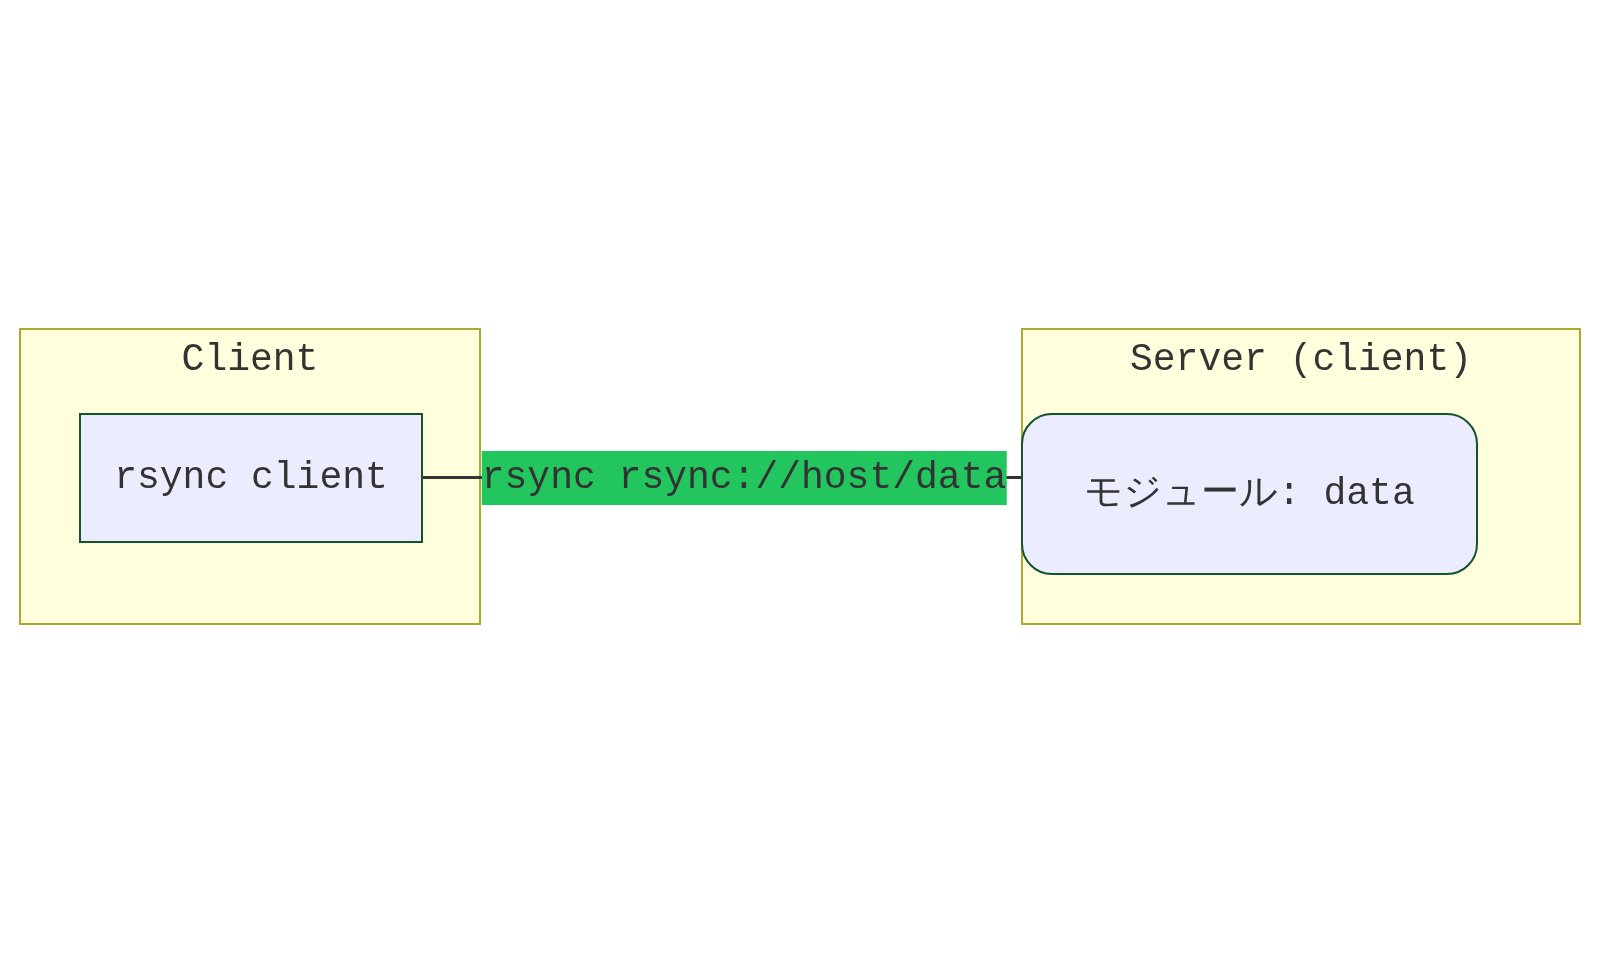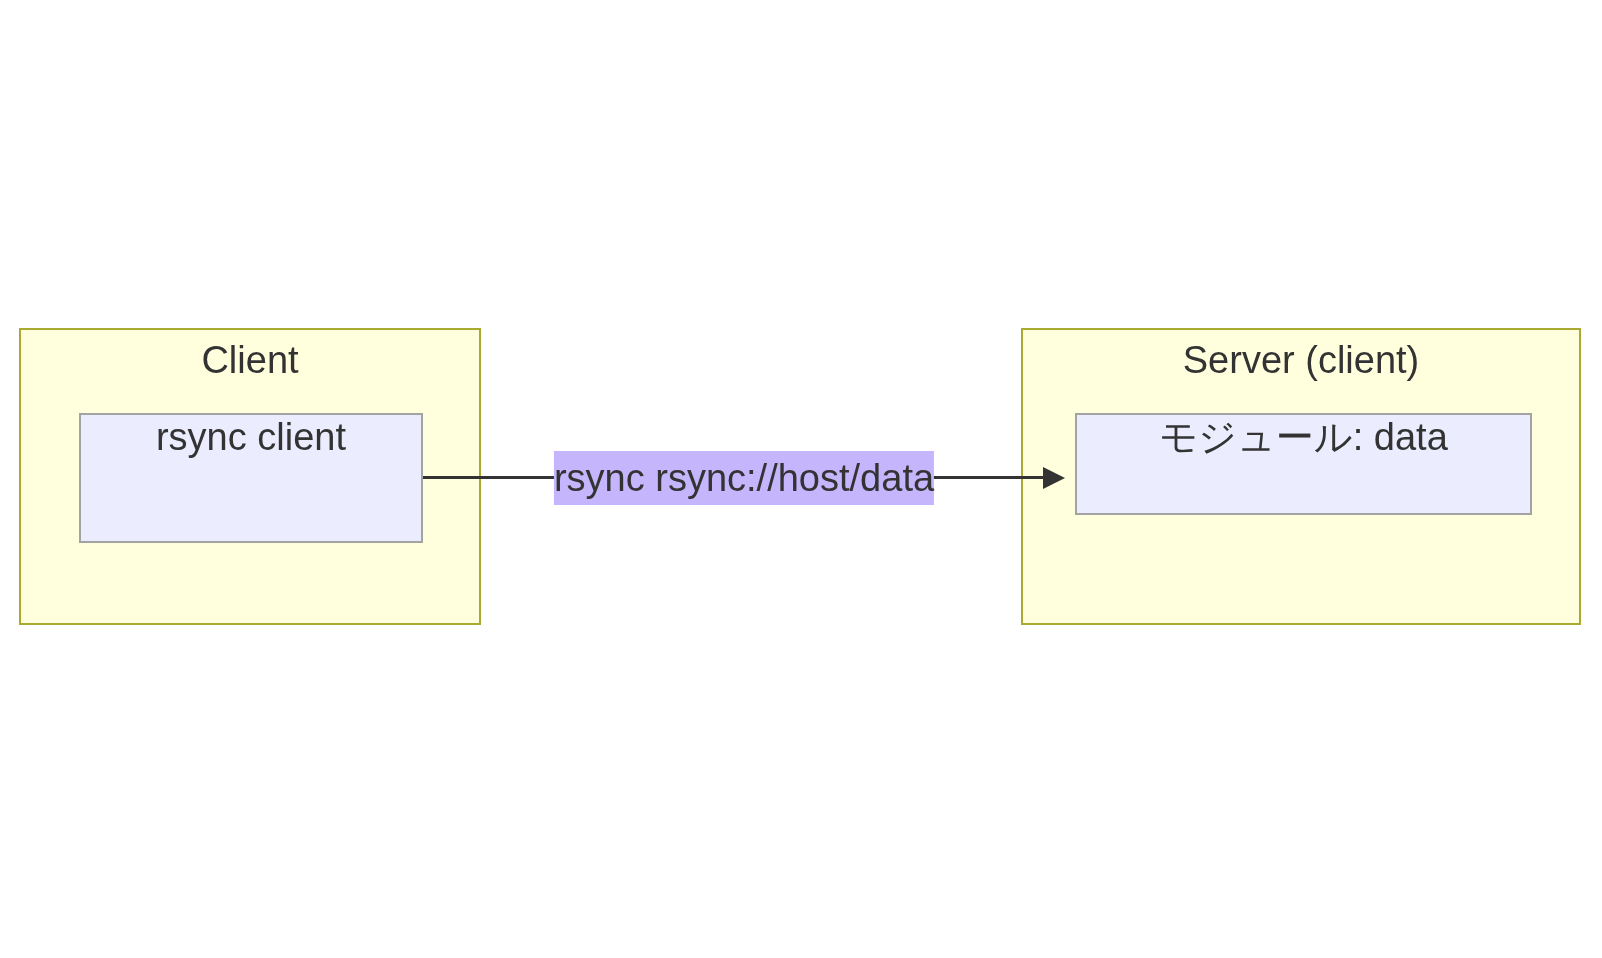--- a/index.html
+++ b/index.html
@@ -6,21 +6,21 @@
     margin: 0;
     padding: 0;
     background: #ffffff;
   }
   .canvas {
     position: relative;
     width: 1602px;
     height: 958px;
     background: #ffffff;
     overflow: hidden;
-    font-family: Liberation Sans, sans-serif;
+    font-family: Liberation Mono, monospace;
     color: #333333;
   }
   .subgraph {
     position: absolute;
     background: #ffffde;
     border: 2px solid #aaaa33;
     box-sizing: border-box;
   }
   .subgraph-client {
     left: 19px;
@@ -41,37 +41,38 @@
     width: 100%;
     text-align: center;
     font-size: 38px;
     line-height: 44px;
     color: #333333;
     white-space: nowrap;
   }
   .node {
     position: absolute;
     background: #ececff;
-    border: 2px solid #a3a3a3;
+    border: 2px solid #14532d;
     box-sizing: border-box;
     display: flex;
-    align-items: flex-start;
+    align-items: center;
     justify-content: center;
   }
   .node-client {
     left: 79px;
     top: 413px;
     width: 344px;
     height: 130px;
   }
   .node-server {
-    left: 1075px;
+    left: 1021px;
     top: 413px;
     width: 457px;
-    height: 102px;
+    height: 162px;
+    border-radius: 31px;
   }
   .node-label {
     font-size: 38px;
     line-height: 44px;
     color: #333333;
     white-space: nowrap;
   }
   .edge-line {
     position: absolute;
     left: 423px;
@@ -88,21 +89,21 @@
     height: 0;
     border-top: 11px solid transparent;
     border-bottom: 11px solid transparent;
     border-left: 22px solid #333333;
   }
   .edge-label {
     position: absolute;
     left: 744px;
     top: 478px;
     transform: translate(-50%, -50%);
-    background: #c4b5fd;
+    background: #22c55e;
     padding: 5px 0;
     font-size: 38px;
     line-height: 44px;
     color: #333333;
     white-space: nowrap;
   }
 </style>
 </head>
 <body>
 

